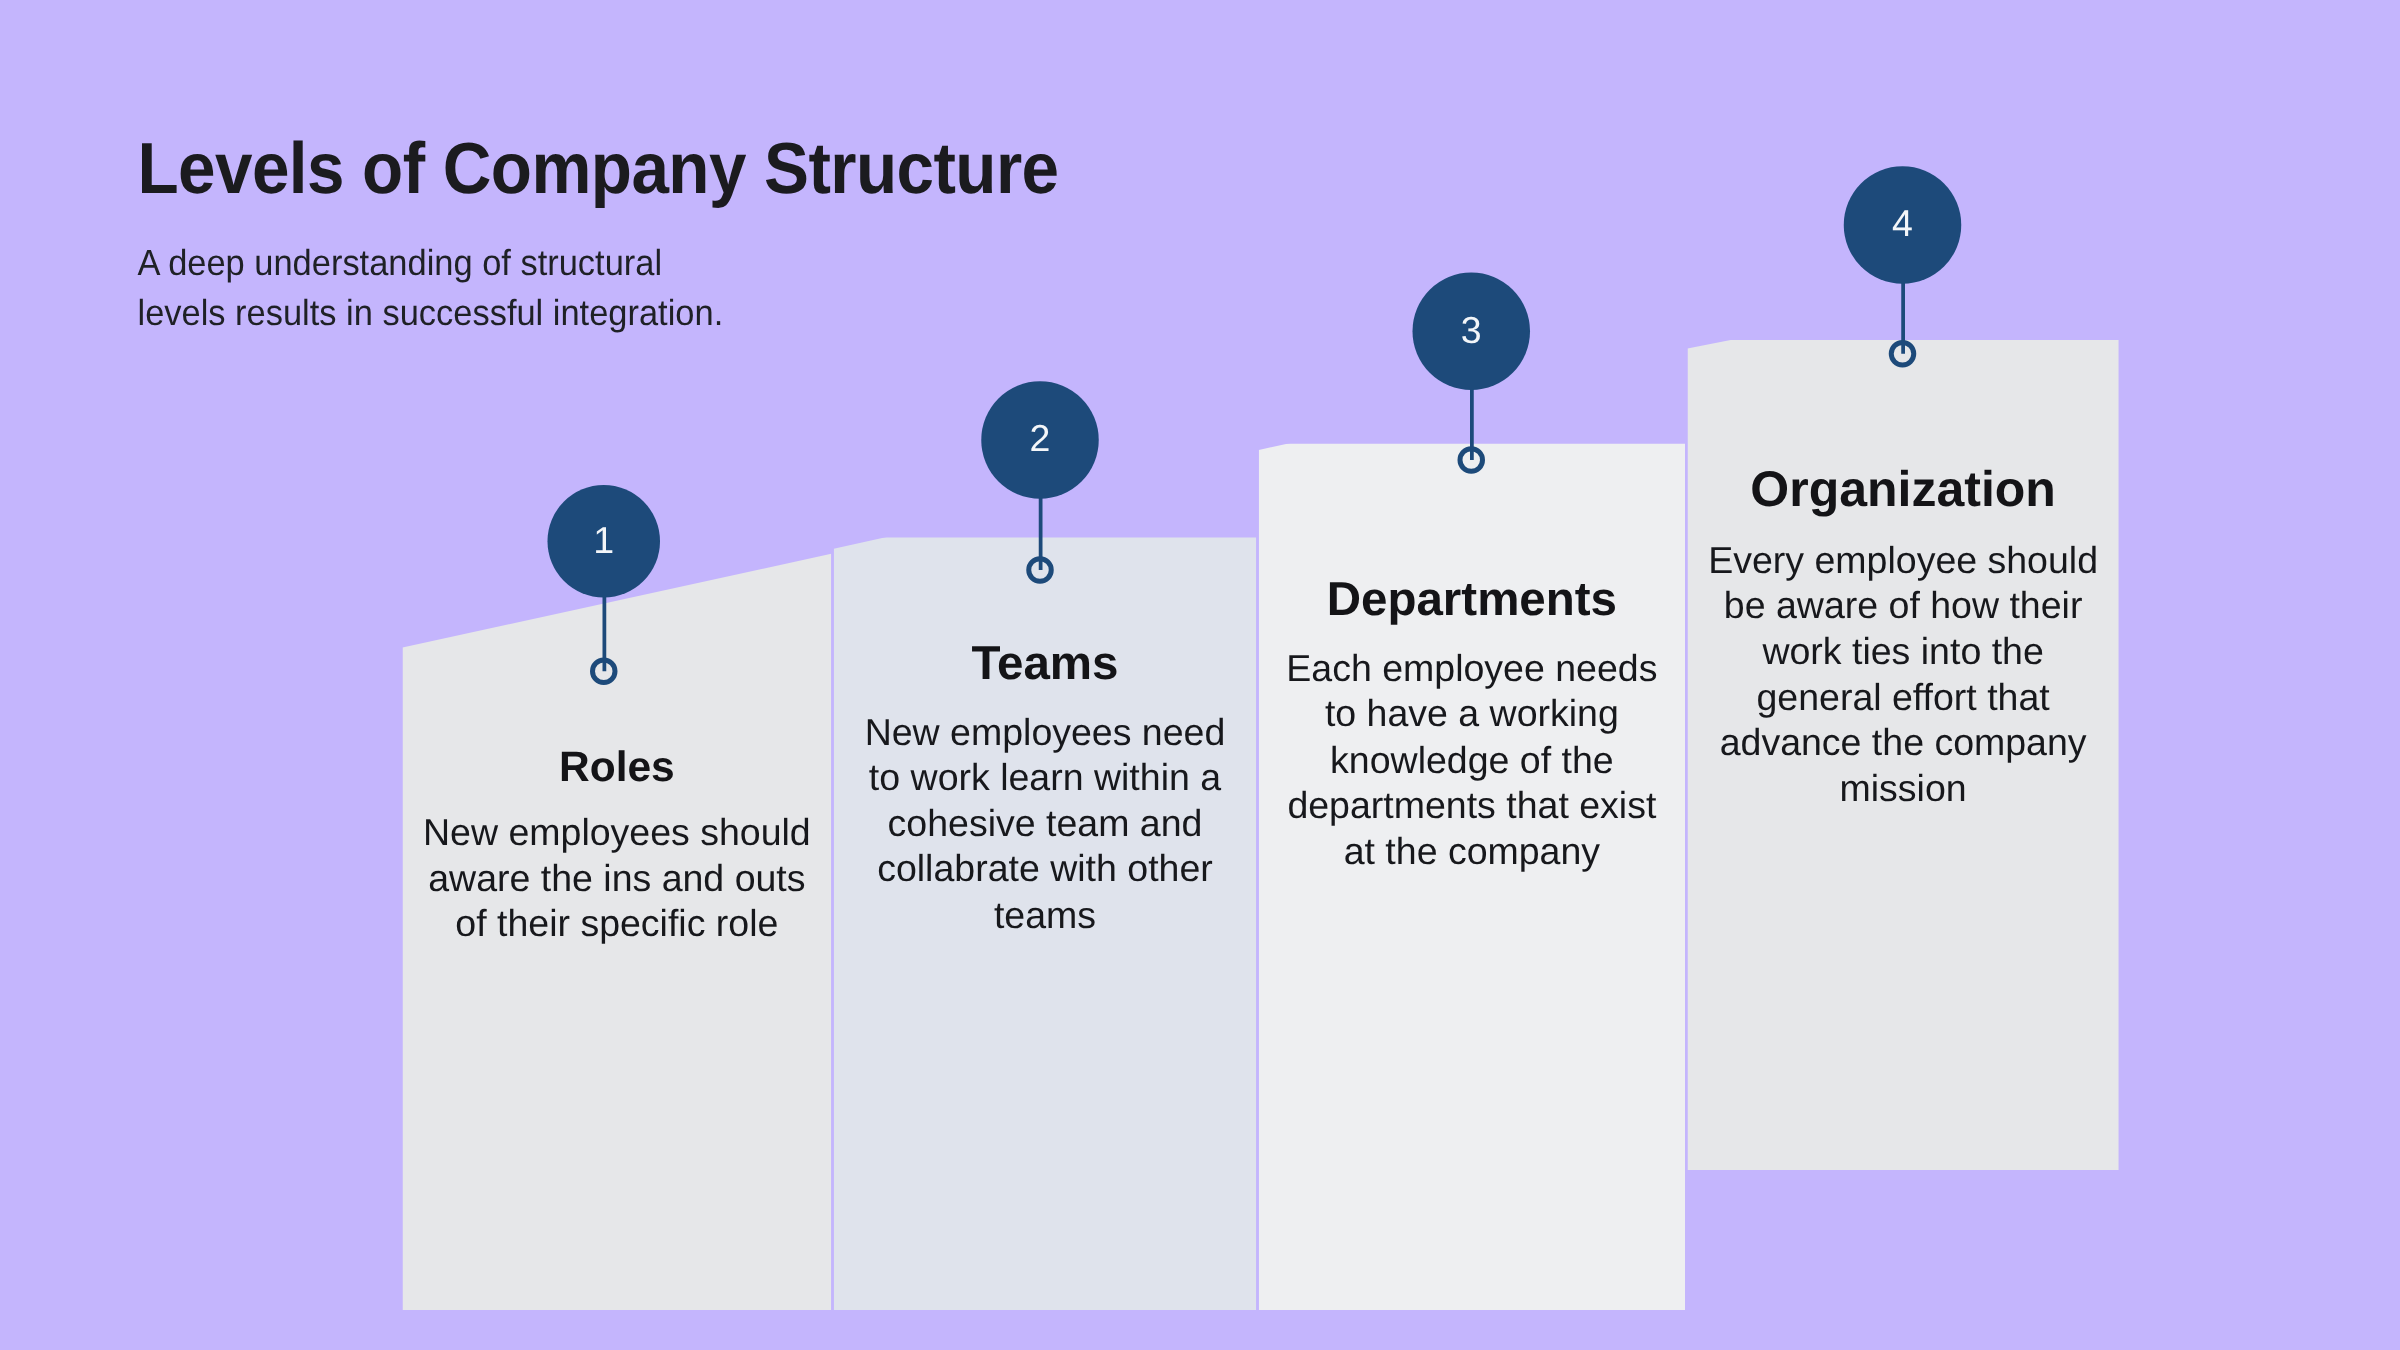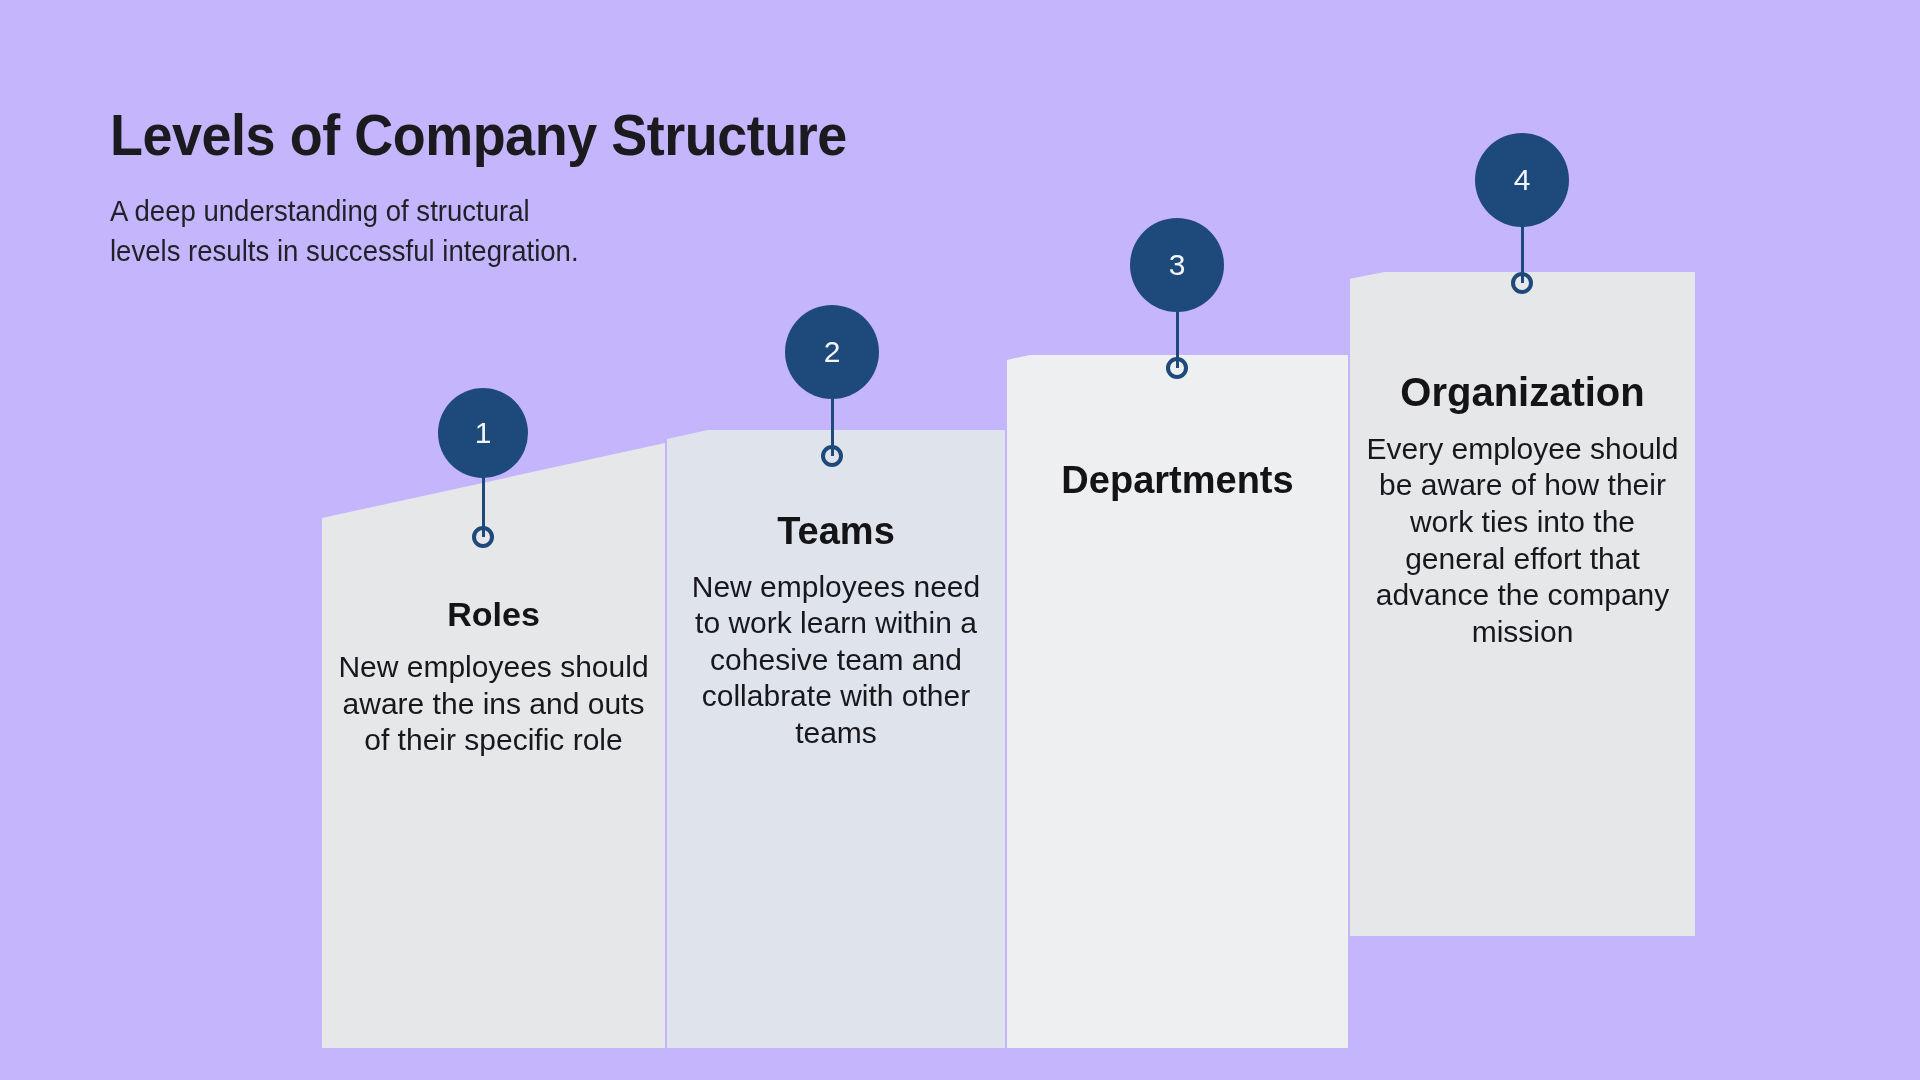--- a/index.html
+++ b/index.html
@@ -171,20 +171,21 @@
         <div class="column-body">New employees need to work learn within a cohesive team and collabrate with other teams</div>
       </div>
     </div>
 
     <div class="column" id="column-3" style="left:1007px; top:355px; width:341px; height:693px;">
       <svg class="column-shape" viewBox="0 0 341 693" preserveAspectRatio="none">
         <polygon points="0,5 341,-70 341,693 0,693" fill="#eeeff1"></polygon>
       </svg>
       <div class="column-content" style="top:80px;margin-top:24px;">
         <div class="column-title">Departments</div>
+        <div class="column-body">Each employee needs to have a working knowledge of the departments that exist at the company</div>
       </div>
     </div>
 
     <div class="column" id="column-4" style="left:1350px; top:272px; width:345px; height:664px;">
       <svg class="column-shape" viewBox="0 0 345 776" preserveAspectRatio="none">
         <polygon points="0,8 345,-72 345,776 0,776" fill="#e6e7e9"></polygon>
       </svg>
       <div class="column-content" style="top:98px;">
         <div class="column-title">Organization</div>
         <div class="column-body">Every employee should be aware of how their work ties into the general effort that advance the company mission</div>

